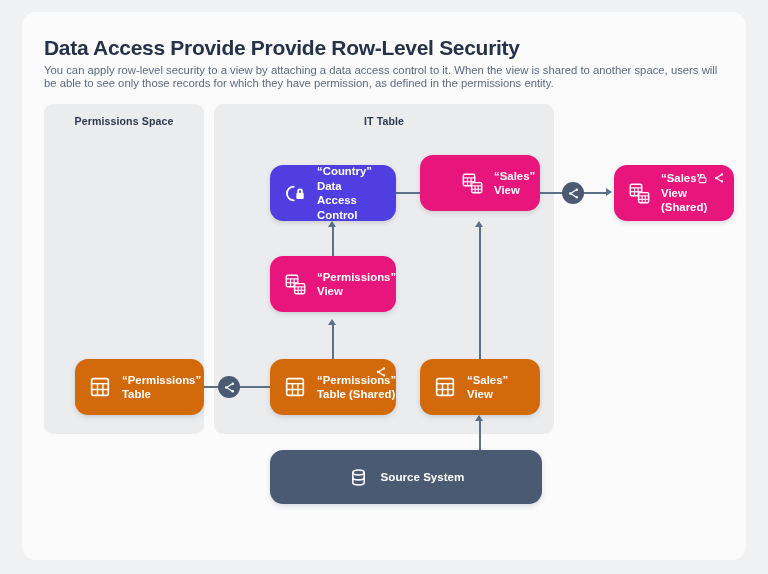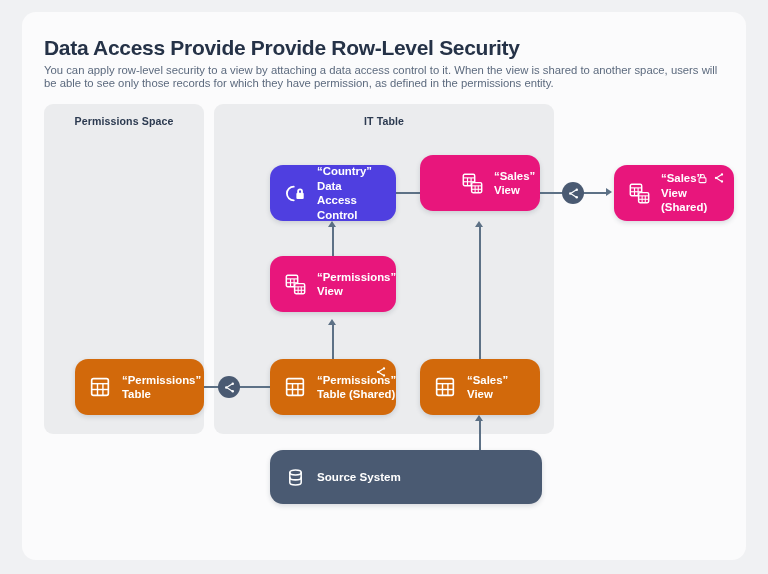--- a/index.html
+++ b/index.html
@@ -91,21 +91,21 @@
 
   
   #node-dac            { left: 248px; top: 153px; width: 126px; height: 56px; }
   #node-perm-view      { left: 248px; top: 244px; width: 126px; height: 56px; }
   #node-perm-table-sh  { left: 248px; top: 347px; width: 126px; height: 56px; }
   #node-sales-view     { left: 398px; top: 143px; width: 120px; height: 56px; padding-left: 41px; }
   #node-sales-table    { left: 398px; top: 347px; width: 120px; height: 56px; }
   #node-perm-table     { left: 53px;  top: 347px; width: 129px; height: 56px; }
   #node-sales-view-sh  { left: 592px; top: 153px; width: 120px; height: 56px; }
   #node-source         { left: 248px; top: 438px; width: 272px; height: 54px;
-                         justify-content: flex-start; }
+                         justify-content: center; }
   #node-source .node-label { font-size: 11.6px; }
 
   
   .conn {
     position: absolute;
     background: #5d7186;
   }
   .vline { width: 1.6px; }
   .hline { height: 1.6px; }
   .arrow-up {

